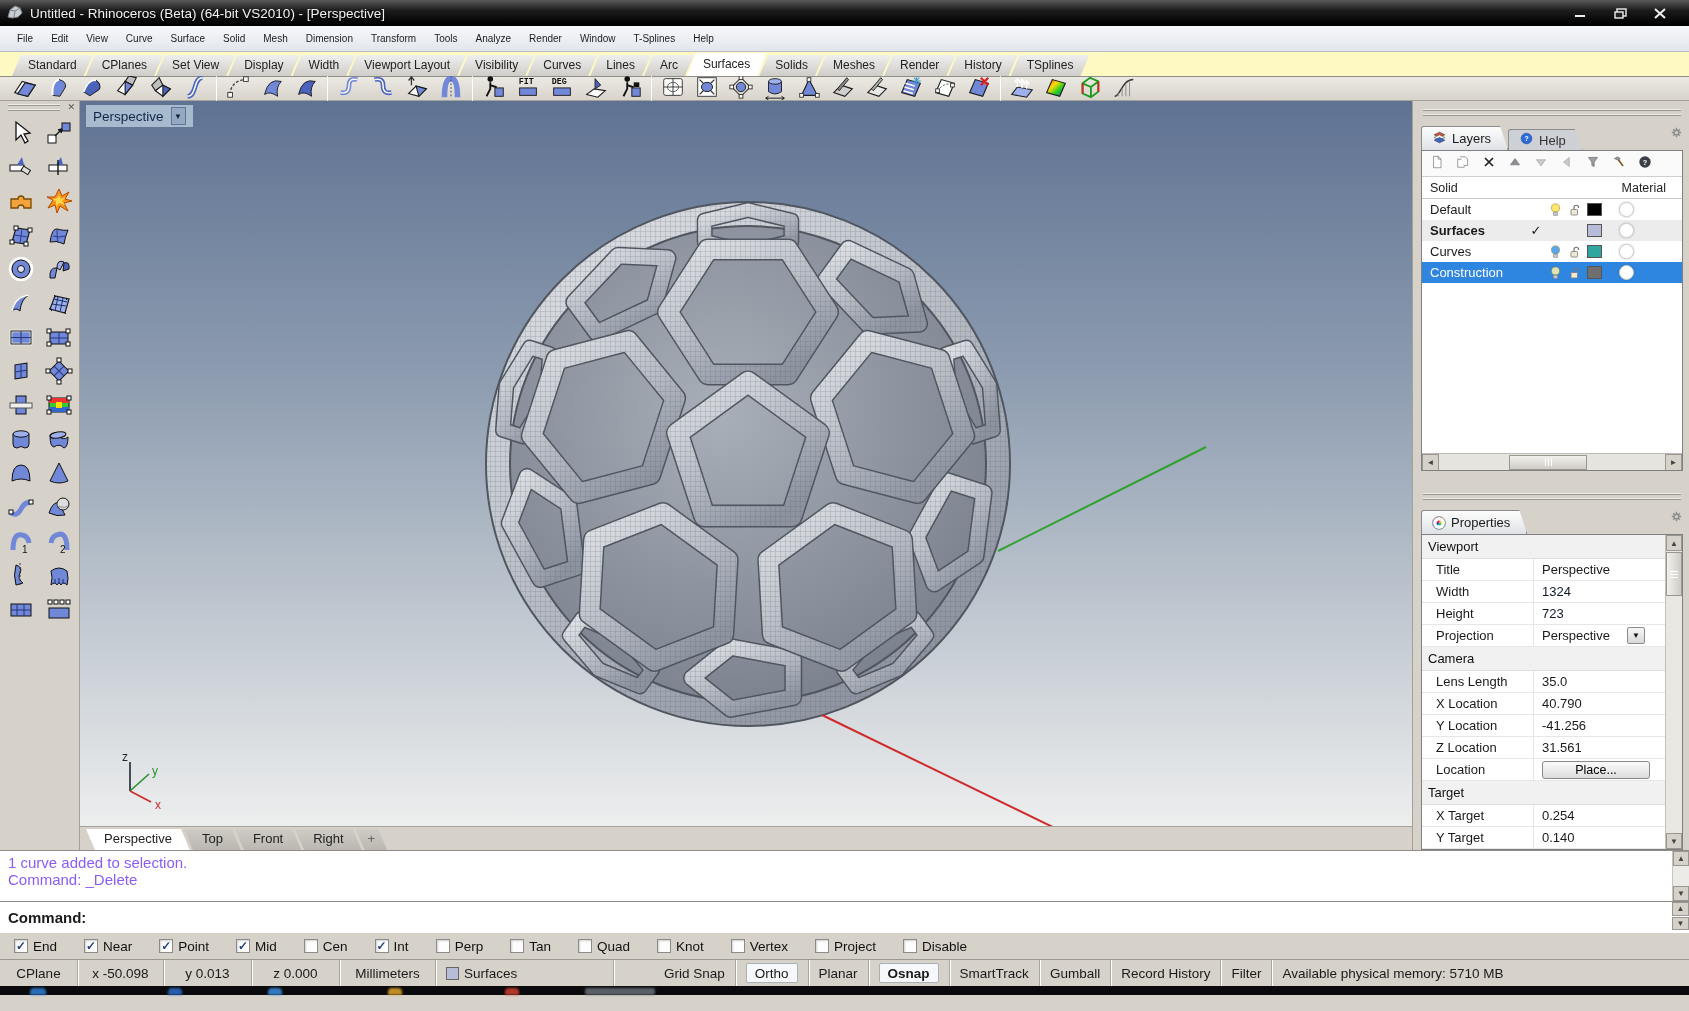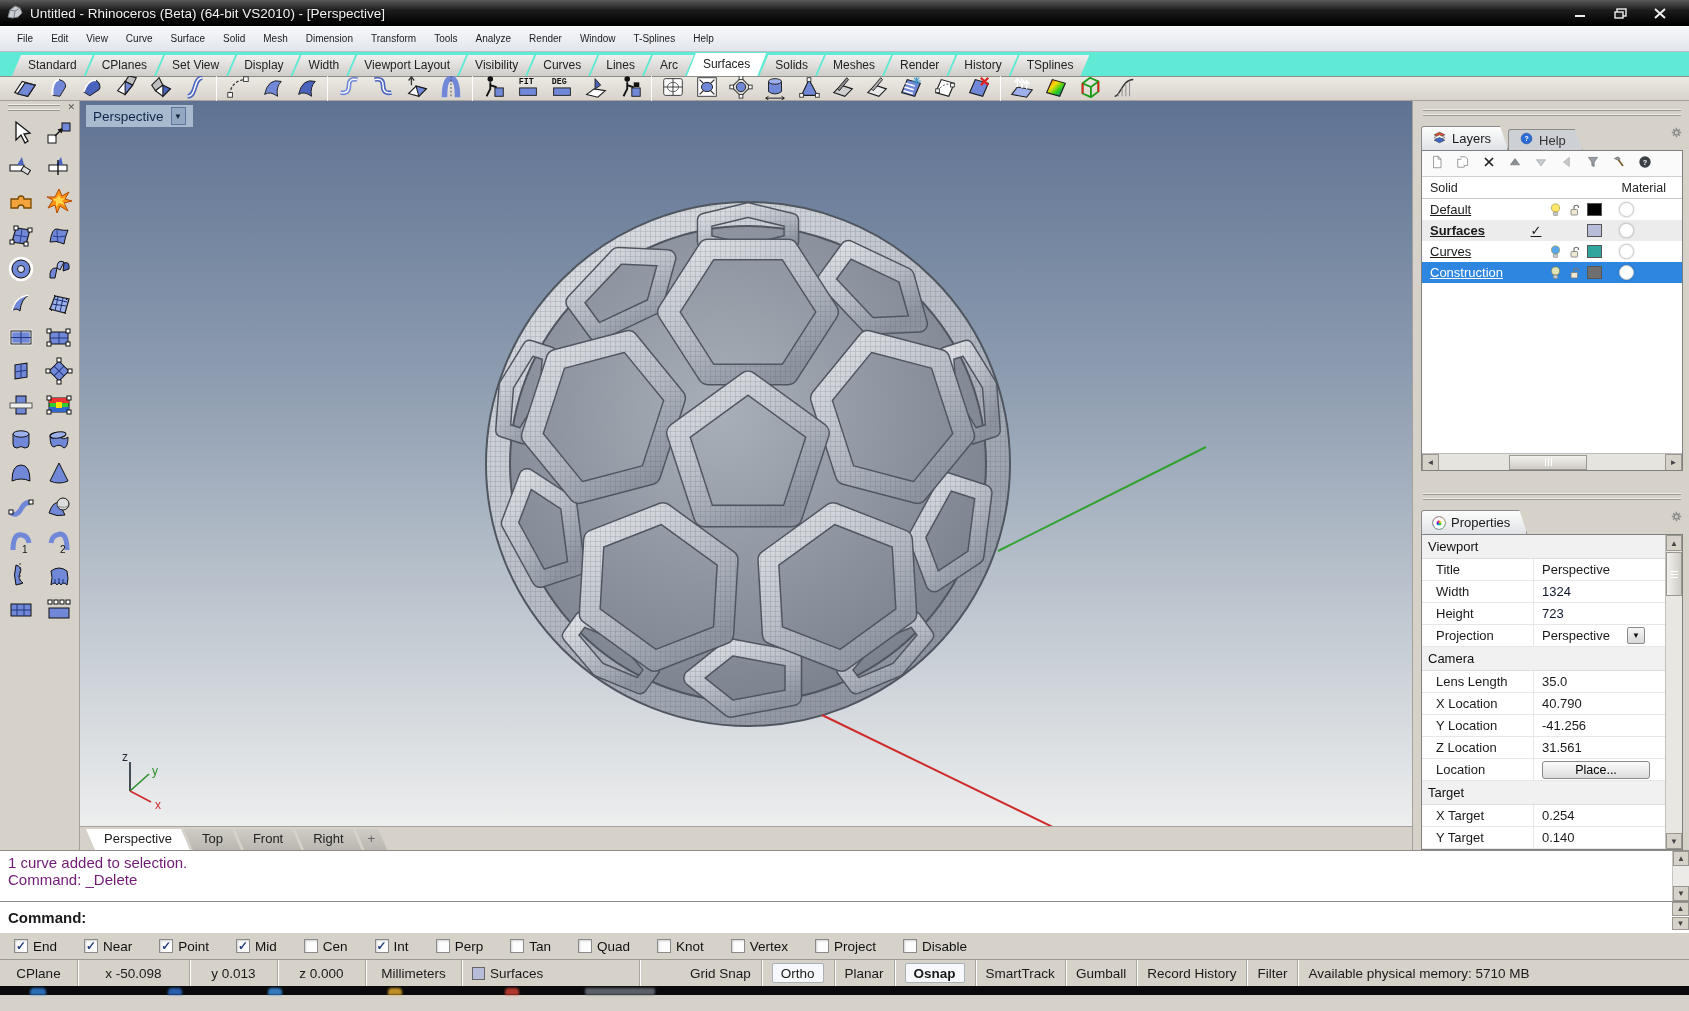--- a/index.html
+++ b/index.html
@@ -12,21 +12,21 @@
   .titlebar .apptitle{color:#f2f2f2;font-size:13.5px;margin-left:6px;text-shadow:0 1px 2px #000;white-space:nowrap;}
   .winbtns{margin-left:auto;display:flex;gap:14px;align-items:center;padding-right:10px;}
   .winbtn{width:26px;height:16px;display:flex;align-items:center;justify-content:center;color:#e8e8e8;font-size:12px;cursor:default;}
   .winbtn svg{display:block;}
 
   
   .menubar{height:26px;background:linear-gradient(180deg,#f7f8fb,#e2e6ec);border-bottom:1px solid #b9bcc2;display:flex;align-items:center;padding:0 8px;flex:0 0 auto;}
   .menu-item{padding:2px 9px;font-size:10px;color:#1c1c1c;white-space:nowrap;}
 
   
-  .tabstrip{height:25px;background:#5eead4;border-bottom:1px solid #8f8d88;display:flex;align-items:flex-end;padding-left:12px;flex:0 0 auto;}
+  .tabstrip{height:25px;background:#fef9c3;border-bottom:1px solid #8f8d88;display:flex;align-items:flex-end;padding-left:12px;flex:0 0 auto;}
   .tab{height:21px;line-height:20px;padding:0 16px;font-size:12px;color:#222;background:linear-gradient(180deg,#efefef,#cfcdc8);clip-path:polygon(9px 0,100% 0,calc(100% - 9px) 100%,0 100%);margin-right:-7px;white-space:nowrap;}
   .tab.active{background:#fff;height:23px;line-height:22px;z-index:2;position:relative;}
 
   
   .toolbar{height:24px;background:linear-gradient(180deg,#ece9e3,#d8d4cc);border-bottom:1px solid #a5a29b;display:flex;align-items:center;padding:2px 8px;flex:0 0 auto;}
   .tbtn{width:34px;height:34px;display:flex;align-items:center;justify-content:center;border-radius:3px;}
   .tsep{width:1px;height:30px;background:#a8a49c;border-right:1px solid #fff;margin:0 4px;}
 
   
   .mainrow{height:749px;display:flex;flex:0 0 auto;}
@@ -54,21 +54,21 @@
   .ptab{height:24px;display:flex;align-items:center;gap:5px;padding:0 10px;font-size:13px;background:linear-gradient(180deg,#fdfdfd,#dfe2e6);border:1px solid #8b8b8b;border-bottom:none;border-radius:3px 3px 0 0;clip-path:polygon(0 0,calc(100% - 8px) 0,100% 100%,0 100%);padding-right:16px;}
   .ptab.inactive{height:21px;background:#cdd0d4;color:#333;}
   .pgear{position:absolute;right:0;top:2px;}
   .pbox{background:#fff;border:1px solid #808080;position:relative;overflow:hidden;}
   .layers-box{height:321px;}
   .ltoolbar{height:26px;display:flex;align-items:center;gap:2px;padding:1px 3px;background:#fafafa;border-bottom:1px solid #d0d0d0;}
   .ltb{width:24px;height:22px;display:flex;align-items:center;justify-content:center;border-radius:2px;}
   .lheader{height:22px;display:flex;align-items:center;border-bottom:1px solid #c9c9c9;font-size:12.5px;color:#222;}
   .lh-name{padding-left:8px;}
   .lh-mat{margin-left:auto;padding-right:16px;}
-  .lrow{height:21px;display:flex;align-items:center;font-size:13px;text-decoration:underline;}
+  .lrow{height:21px;display:flex;align-items:center;font-size:13px;}
   .lrow.shade{background:#ececec;}
   .lrow.sel{background:#2f86e0;color:#fff;}
   .lname{width:104px;padding-left:8px;white-space:nowrap;overflow:hidden;}
   .lchk{width:20px;text-align:center;font-size:13px;}
   .lbulb,.llock{width:19px;display:flex;justify-content:center;}
   .lswatch{width:15px;height:13px;border:1px solid #555;margin:0 3px;}
   .lmat{width:15px;height:15px;border-radius:50%;background:#fff;border:1px solid #cfcfcf;box-shadow:0 0 2px rgba(0,0,0,.25);margin-left:14px;}
   .hscroll{position:absolute;bottom:0;left:0;right:0;height:17px;background:#e6e4df;border-top:1px solid #bbb;display:flex;align-items:center;}
   .harrow{width:17px;height:17px;background:#d6d2ca;border:1px solid #9a9790;display:flex;align-items:center;justify-content:center;font-size:8px;color:#444;}
   .hthumb{width:78px;height:15px;margin-left:70px;background:linear-gradient(180deg,#f2f0ec,#cfccc5);border:1px solid #9a9790;display:flex;align-items:center;justify-content:center;gap:2px;}
@@ -83,21 +83,21 @@
   .pdd{position:absolute;right:20px;top:2px;width:18px;height:17px;background:linear-gradient(180deg,#f5f5f5,#d8d8d8);border:1px solid #8a8a8a;border-radius:2px;display:flex;align-items:center;justify-content:center;font-size:8px;color:#111;}
   .place-btn{width:108px;height:18px;font-size:12.5px;font-family:"Liberation Sans",sans-serif;background:linear-gradient(180deg,#fbfbfb,#dcdcdc);border:1px solid #8a8a8a;border-radius:3px;}
   .vscroll{position:absolute;top:0;right:0;width:17px;bottom:0;background:#e9e7e2;border-left:1px solid #c2c0ba;display:flex;flex-direction:column;}
   .varrow{height:16px;background:#d6d2ca;border:1px solid #9a9790;display:flex;align-items:center;justify-content:center;font-size:8px;color:#444;}
   .vthumb{height:44px;margin-top:1px;background:linear-gradient(90deg,#f2f0ec,#cfccc5);border:1px solid #9a9790;display:flex;flex-direction:column;align-items:center;justify-content:center;gap:2px;}
   .vthumb i{display:block;height:1px;width:8px;background:#9a9790;border-bottom:1px solid #fff;}
   .vspacer{flex:1;}
 
   
   .cmdarea{height:82px;background:#fff;border-top:1px solid #8f8d88;position:relative;flex:0 0 auto;}
-  .cmdhist{height:50px;padding:3px 20px 0 8px;font-size:15px;color:#701a75;line-height:17px;}
+  .cmdhist{height:50px;padding:3px 20px 0 8px;font-size:15px;color:#8b5cf6;line-height:17px;}
   .cmdprompt{height:32px;border-top:1px solid #8a8a8a;display:flex;align-items:center;padding-left:8px;font-size:15px;font-weight:bold;}
   .cmdscroll{position:absolute;top:0;right:0;width:17px;height:50px;background:#ecebe7;border-left:1px solid #c6c4be;display:flex;flex-direction:column;justify-content:space-between;}
   .cmdscroll .varrow{height:15px;}
   .promptspin{position:absolute;right:0;bottom:2px;width:17px;height:28px;display:flex;flex-direction:column;gap:1px;}
   .promptspin .varrow{flex:1;}
 
   
   .osnaprow{height:28px;background:#d6d2ca;border-top:1px solid #fff;border-bottom:1px solid #9b9890;display:flex;align-items:center;padding-left:14px;gap:27px;flex:0 0 auto;}
   .osnap-item{display:flex;align-items:center;gap:5px;font-size:13.5px;color:#111;white-space:nowrap;}
   .cb{width:14px;height:14px;background:#fdfdfd;border:1px solid #8b8b8b;box-shadow:inset 1px 1px 2px rgba(0,0,0,.18);display:flex;align-items:center;justify-content:center;font-size:12px;font-weight:bold;color:#25417f;line-height:1;}
@@ -1050,21 +1050,21 @@
         <span>Project</span>
       </span>
       <span class="osnap-item">
         <span class="cb"></span>
         <span>Disable</span>
       </span>
     </div>
 
   <div class="statusbar" id="statusbar">
       <span class="st" style="width:78px">CPlane</span>
-      <span class="st" style="width:112px">x -50.098</span>
+      <span class="st" style="width:86px">x -50.098</span>
       <span class="st" style="width:88px">y 0.013</span>
       <span class="st" style="width:88px">z 0.000</span>
       <span class="st" style="width:96px">Millimeters</span>
       <span class="st left" style="width:178px"><span class="st-swatch" style="background:#b7bcd8"></span>Surfaces</span>
       <span class="st" style="width:40px;border-right:none;box-shadow:none"></span>
       <span class="st">
         <span class="">Grid Snap</span>
       </span>
       <span class="st">
         <span class="st-chip ">Ortho</span>

